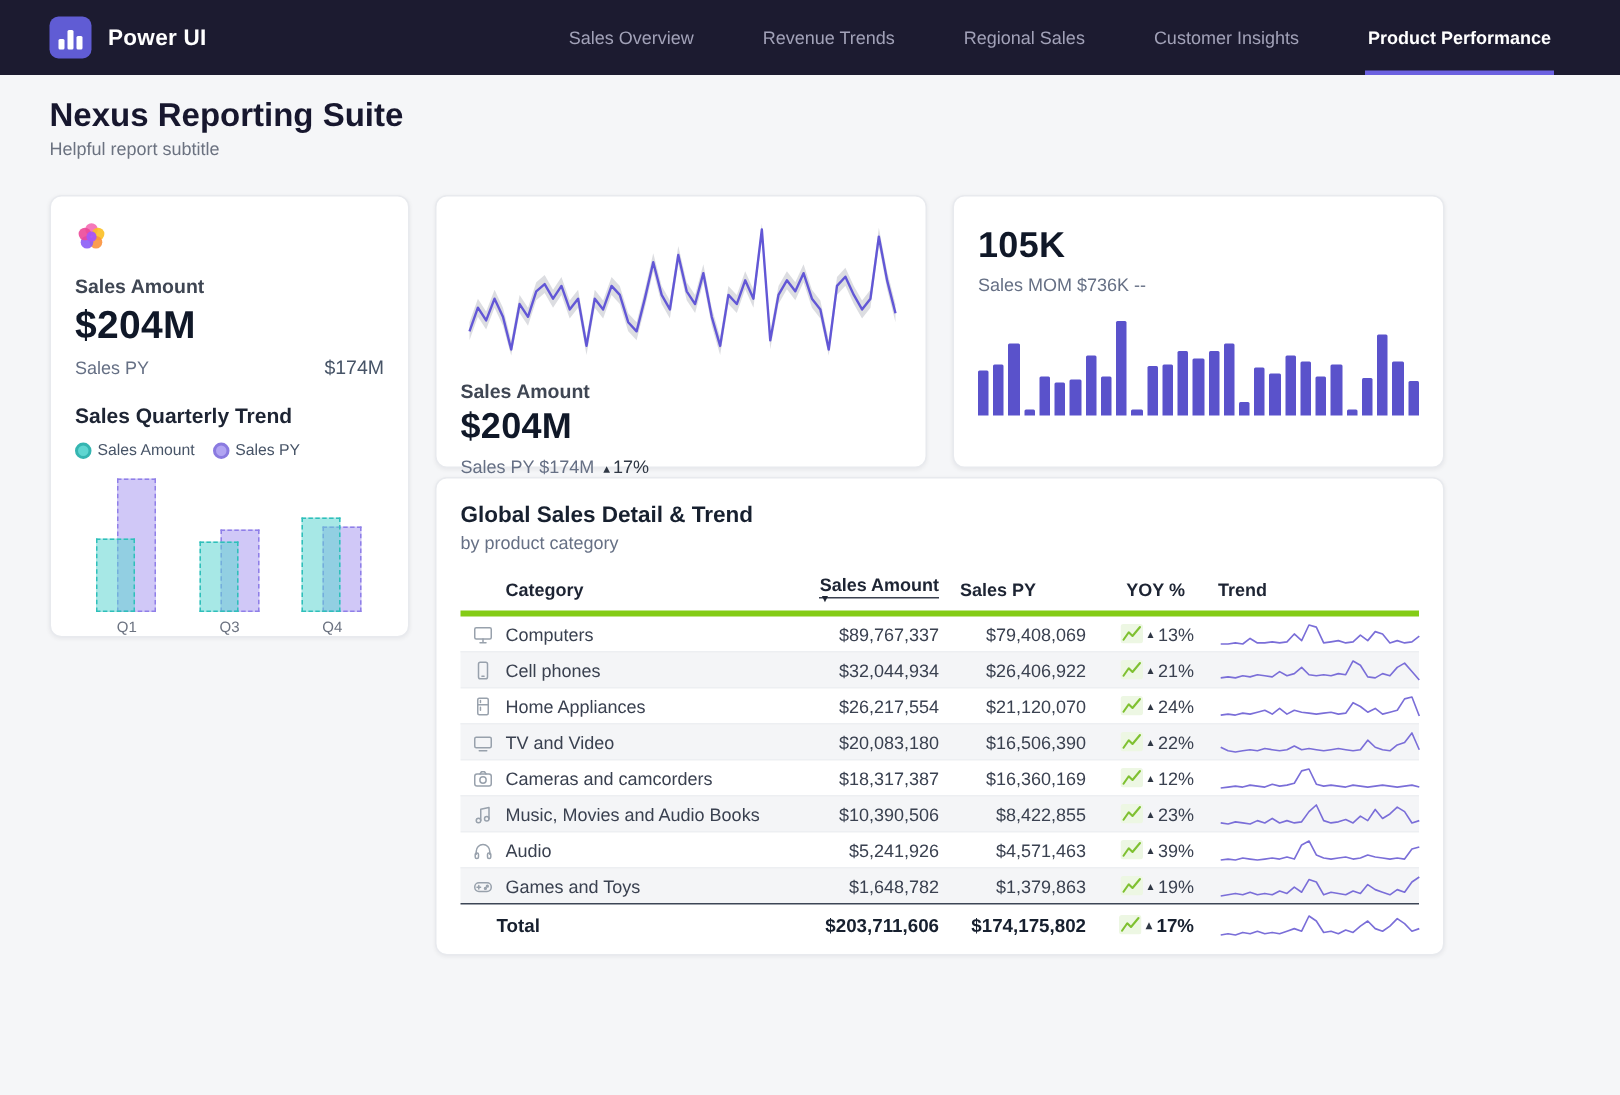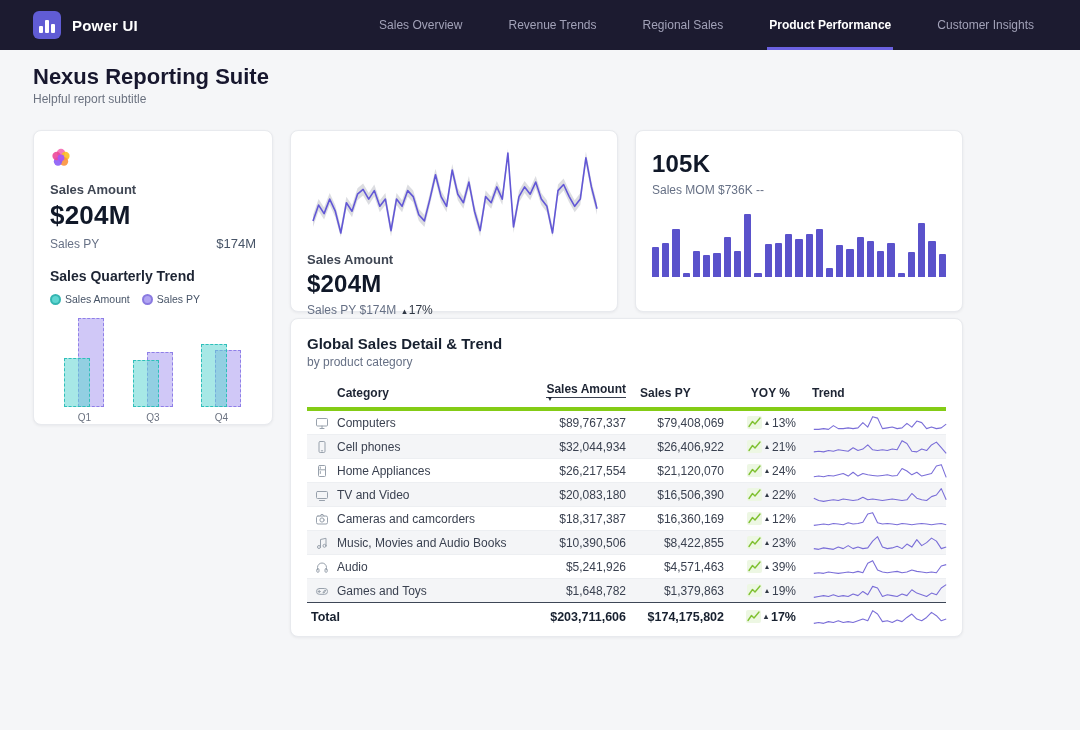--- a/index.html
+++ b/index.html
@@ -68,40 +68,40 @@
   .trow{height:23px;font-size:12px;color:#3a4150;border-top:1px solid #edeff2;cursor:pointer;}
   .trow:first-child{border-top:none;}
   .trow:nth-child(even){background:#f4f5f7;}
   .cell-icon{display:flex;justify-content:center;align-items:center;}
   .cell-cat{white-space:nowrap;overflow:hidden;}
   .cell-num{text-align:right;white-space:nowrap;}
   .cell-yoy{display:flex;justify-content:flex-end;align-items:center;gap:3px;padding-right:2px;}
   .yoy-tri{font-size:8px;color:#2f3744;}
   .cell-trend{padding-left:14px;display:flex;align-items:center;}
   .trow-total{height:27px;font-size:12.5px;font-weight:700;color:#17202f;border-top:1.5px solid #3d4656;}
-  .total-label{grid-column:1/3;padding-left:4px;}
+  .total-label{grid-column:1/3;padding-left:4px;margin-left:20px;}
 </style>
 </head>
 <body>
 
 <div class="navbar">
   <div class="brand">
     <div class="logo">
         <i class="b1"></i>
         <i class="b2"></i>
         <i class="b3"></i>
       </div>
     <div class="brand-name">Power UI</div>
   </div>
   <div class="tabs" id="tabs">
       <div class="tab">Sales Overview</div>
       <div class="tab">Revenue Trends</div>
       <div class="tab">Regional Sales</div>
+      <div class="tab">Customer Insights</div>
       <div class="tab active">Product Performance</div>
-      <div class="tab">Customer Insights</div>
     </div>
 </div>
 
 <div class="page-title">Nexus Reporting Suite</div>
 <div class="page-subtitle">Helpful report subtitle</div>
 
 <div class="card" id="card-sales">
   <svg width="22" height="22" viewBox="0 0 22 22">
     <circle cx="11" cy="6" r="4.2" fill="#f472b6" opacity=".95"></circle>
     <circle cx="15.4" cy="9" r="4.2" fill="#fbbf24" opacity=".9"></circle>

